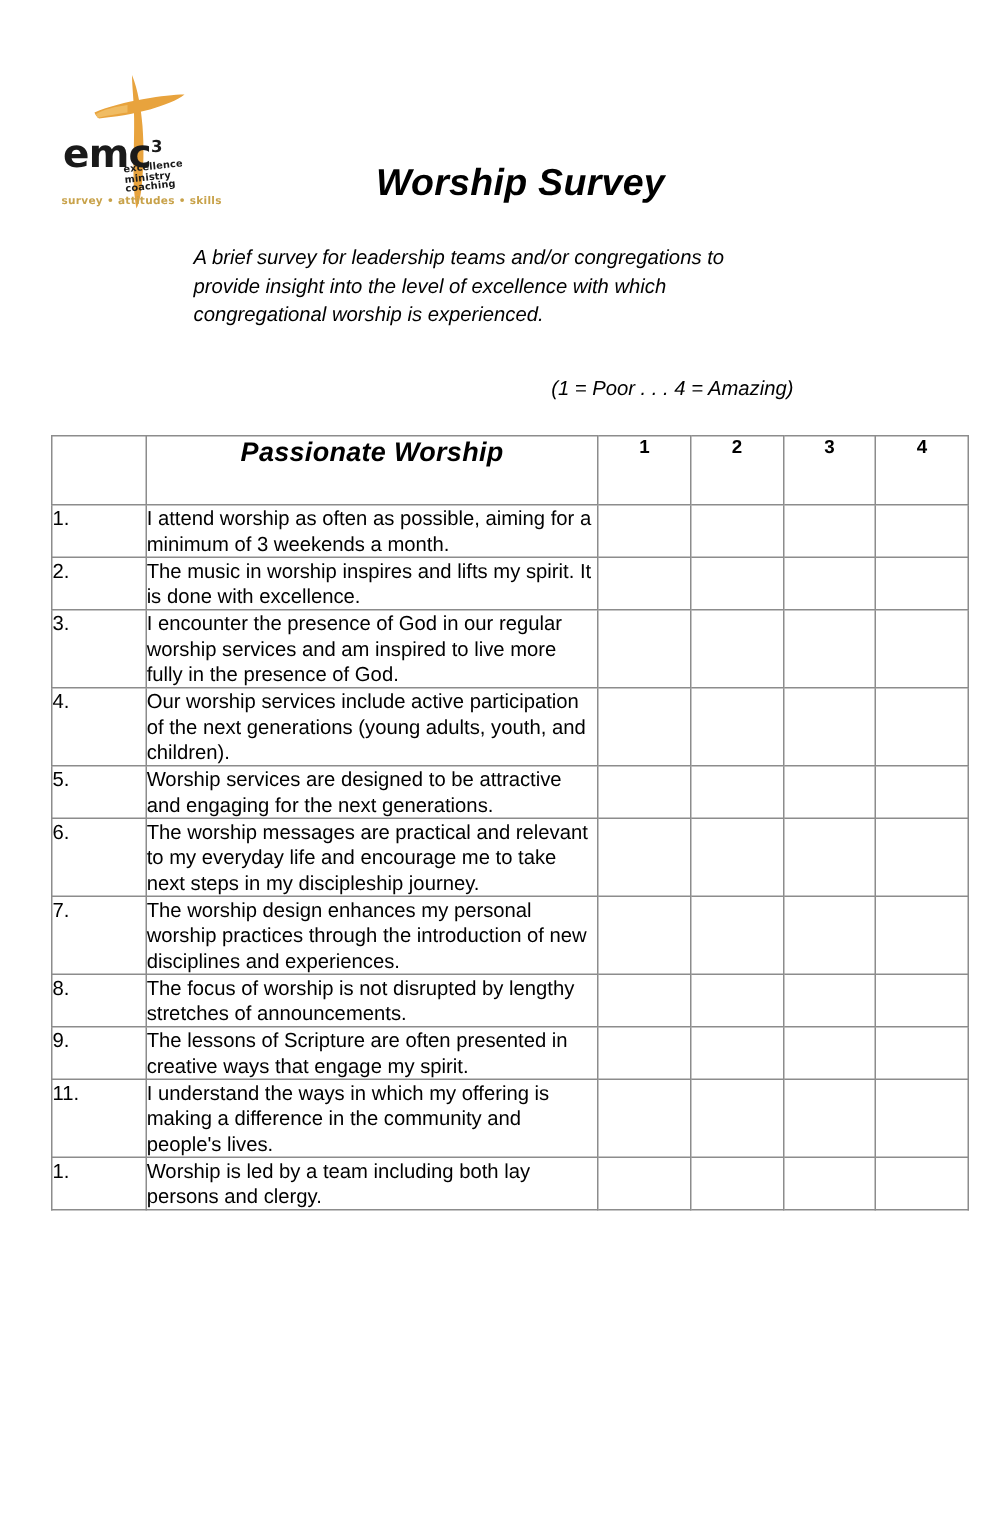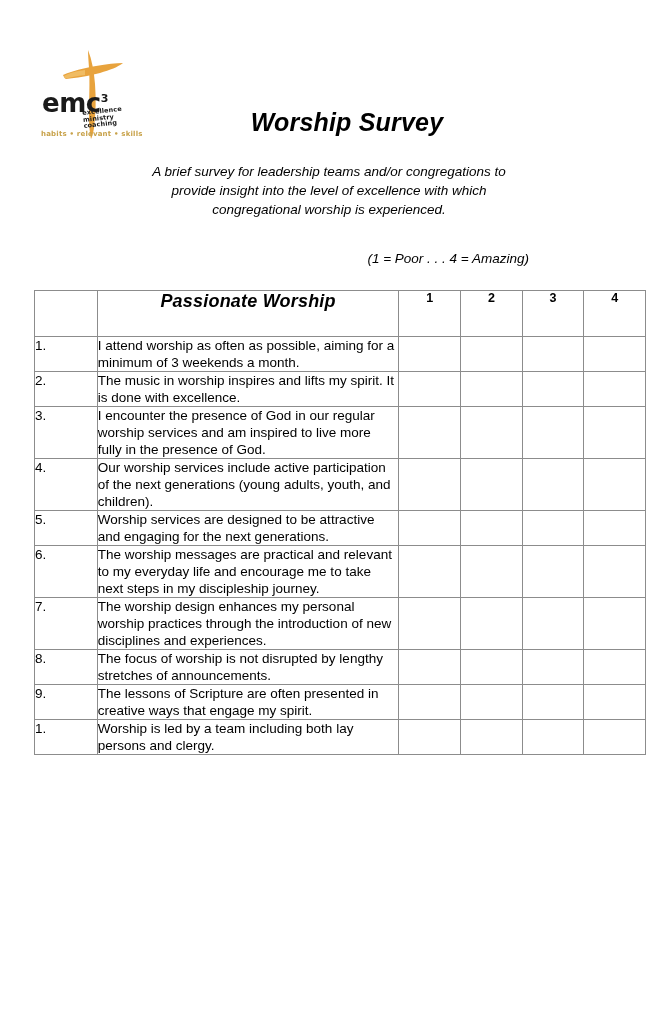--- a/index.html
+++ b/index.html
@@ -87,21 +87,21 @@
     font-size: 25px;
     font-weight: bold;
     font-style: italic;
     letter-spacing: 0.2px;
   }
   #subtitle {
     position: absolute;
     left: 129px;
     top: 162px;
     width: 400px;
-    text-align: center;
+    text-align: left;
     font-size: 13.5px;
     font-style: italic;
     line-height: 19px;
   }
   #scale-legend {
     position: absolute;
     left: 129px;
     top: 251px;
     width: 400px;
     text-align: right;
@@ -176,21 +176,21 @@
   <div id="logo-wordmark">
     <span>emc</span><sup>3</sup>
   </div>
 
   <div id="logo-words">
     <div>excellence</div>
     <div>ministry</div>
     <div>coaching</div>
   </div>
 
-  <div id="logo-tagline">habits • relevant • skills</div>
+  <div id="logo-tagline">survey • attitudes • skills</div>
 </div>
 
 <div id="page-title">Worship Survey</div>
 <div id="subtitle">A brief survey for leadership teams and/or congregations to provide insight into the level of excellence
 with which congregational worship is experienced.</div>
 <div id="scale-legend">(1 = Poor . . . 4 = Amazing)</div>
 
 <table id="survey-table">
   <colgroup>
     <col class="col-num">
@@ -277,20 +277,28 @@
       </tr>
       <tr>
         <td class="cell-num">9.</td>
         <td class="cell-stmt">The lessons of Scripture are often presented in creative ways that engage my spirit.</td>
         <td class="cell-rate"></td>
         <td class="cell-rate"></td>
         <td class="cell-rate"></td>
         <td class="cell-rate"></td>
       </tr>
       <tr>
+        <td class="cell-num">11.</td>
+        <td class="cell-stmt">I understand the ways in which my offering is making a difference in the community and people's lives.</td>
+        <td class="cell-rate"></td>
+        <td class="cell-rate"></td>
+        <td class="cell-rate"></td>
+        <td class="cell-rate"></td>
+      </tr>
+      <tr>
         <td class="cell-num">1.</td>
         <td class="cell-stmt">Worship is led by a team including both lay persons and clergy.</td>
         <td class="cell-rate"></td>
         <td class="cell-rate"></td>
         <td class="cell-rate"></td>
         <td class="cell-rate"></td>
       </tr>
     </tbody>
 </table>
 

